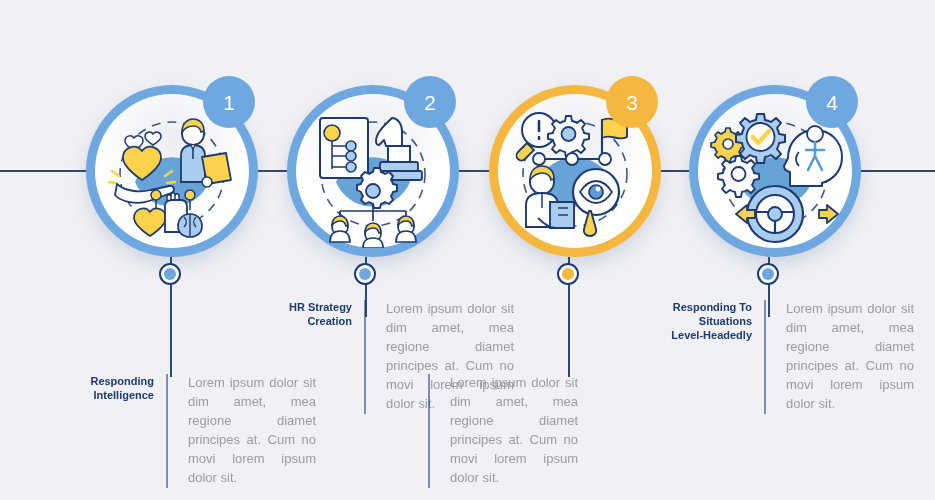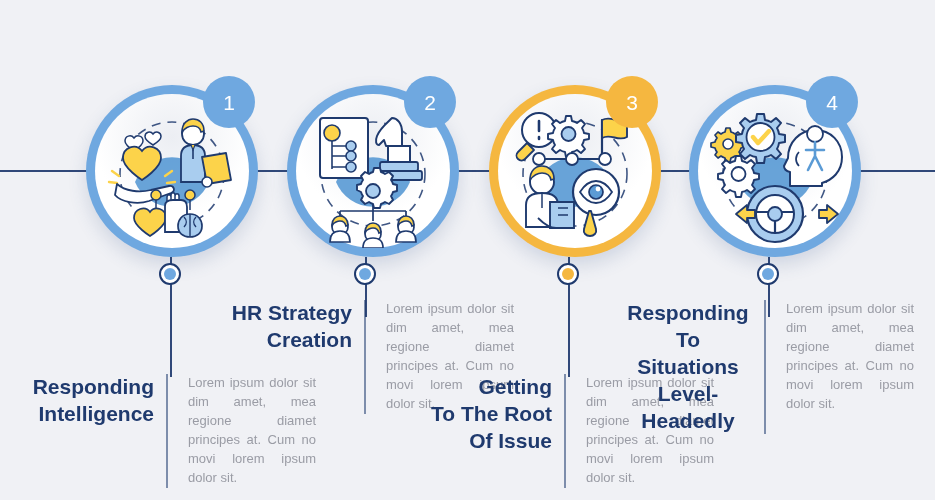--- a/index.html
+++ b/index.html
@@ -47,21 +47,21 @@
     display: flex; align-items: center; justify-content: center;
   }
   .dot i {
     width: 12px; height: 12px; border-radius: 50%;
     background: #6fa8e0; display: block;
   }
   .dot.amber i { background: #f5b740; }
 
   .text-block { position: absolute; display: flex; align-items: flex-start; }
   .title {
-    color: #1f3a6e; font-weight: bold; font-size: 21px;
+    color: #1f3a6e; font-weight: bold; font-size: 11px;
     line-height: 1.28; text-align: right; white-space: pre-line;
     padding-right: 12px;
   }
   .divider { width: 2px; background: #1f3a6e; opacity: .55; align-self: stretch; }
   .body-text {
     color: #9a9ca5; font-size: 13px; line-height: 1.46;
     text-align: justify; padding-left: 20px; width: 148px;
   }
   svg { display: block; }
 </style>
@@ -214,23 +214,20 @@
         </svg>
       </div>
     </div>
 
     <div class="stem" style="left:568px; top:257px; height:120px;"></div>
     <div class="dot amber" style="left:557px; top:263px;">
         <i></i>
       </div>
 
     <div class="text-block" style="left:428px; top:374px; width:296px;">
-      <div class="title" style="width:136px;">Getting
-To The Root
-Of Issue</div>
       <div class="divider"></div>
       <div class="body-text">Lorem ipsum dolor sit dim amet, mea regione diamet principes at. Cum no movi lorem ipsum dolor sit.</div>
     </div>
   </div>
 
   <div class="node">
     <div class="badge" style="left:806px; top:76px; width:52px; height:52px;">4</div>
 
     <div class="ring" style="left:689px; top:85px; width:172px; height:172px;">
       <div class="ring-inner">
@@ -263,21 +260,21 @@
         </svg>
       </div>
     </div>
 
     <div class="stem" style="left:768px; top:257px; height:60px;"></div>
     <div class="dot" style="left:757px; top:263px;">
         <i></i>
       </div>
 
     <div class="text-block" style="left:624px; top:300px; width:300px;">
-      <div class="title" style="width:140px;text-align:center;">Responding To
+      <div class="title" style="width:140px;">Responding To
 Situations
 Level-Headedly</div>
       <div class="divider"></div>
       <div class="body-text">Lorem ipsum dolor sit dim amet, mea regione diamet principes at. Cum no movi lorem ipsum dolor sit.</div>
     </div>
   </div>
 
 </div>
 
 </body></html>

